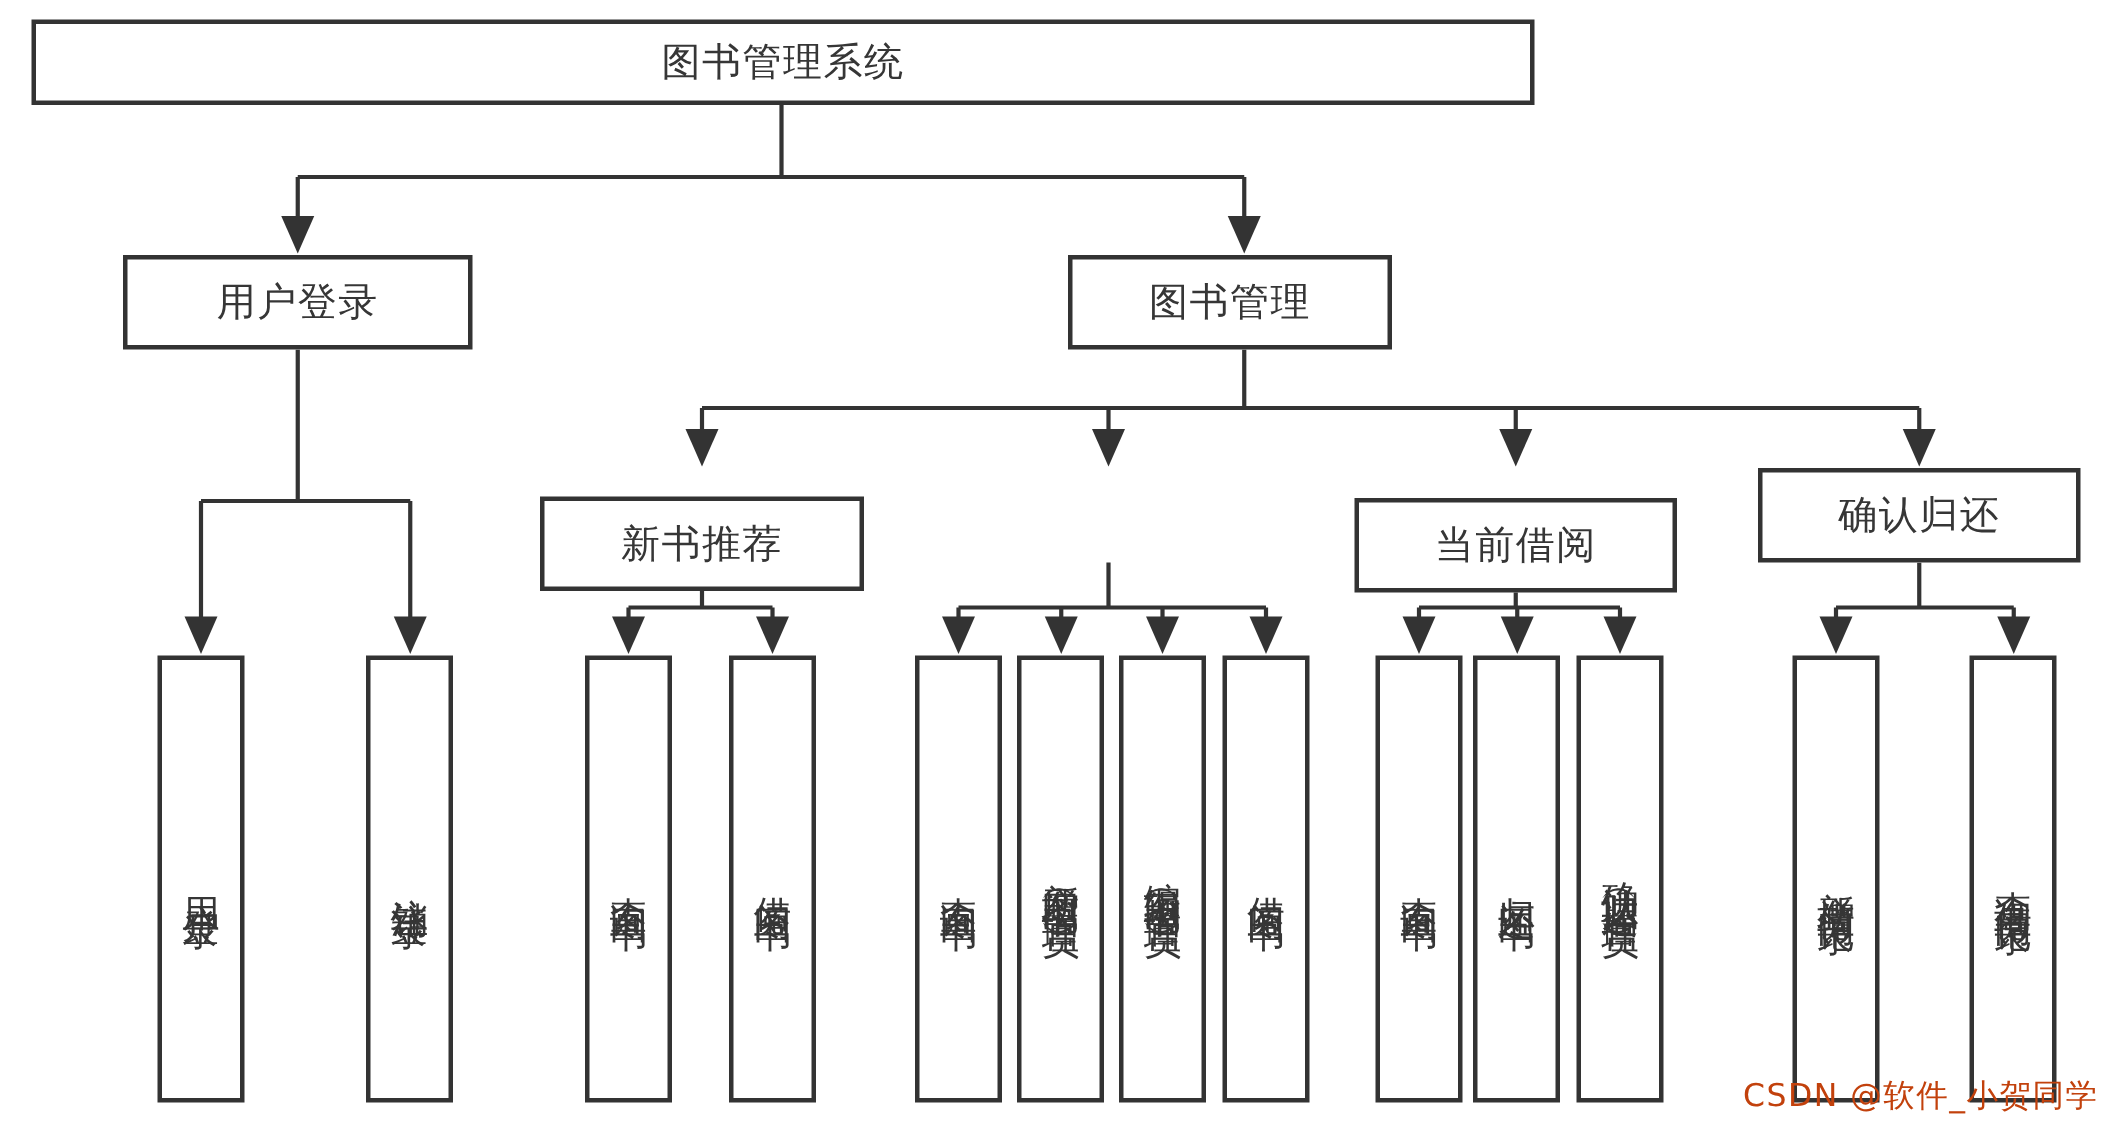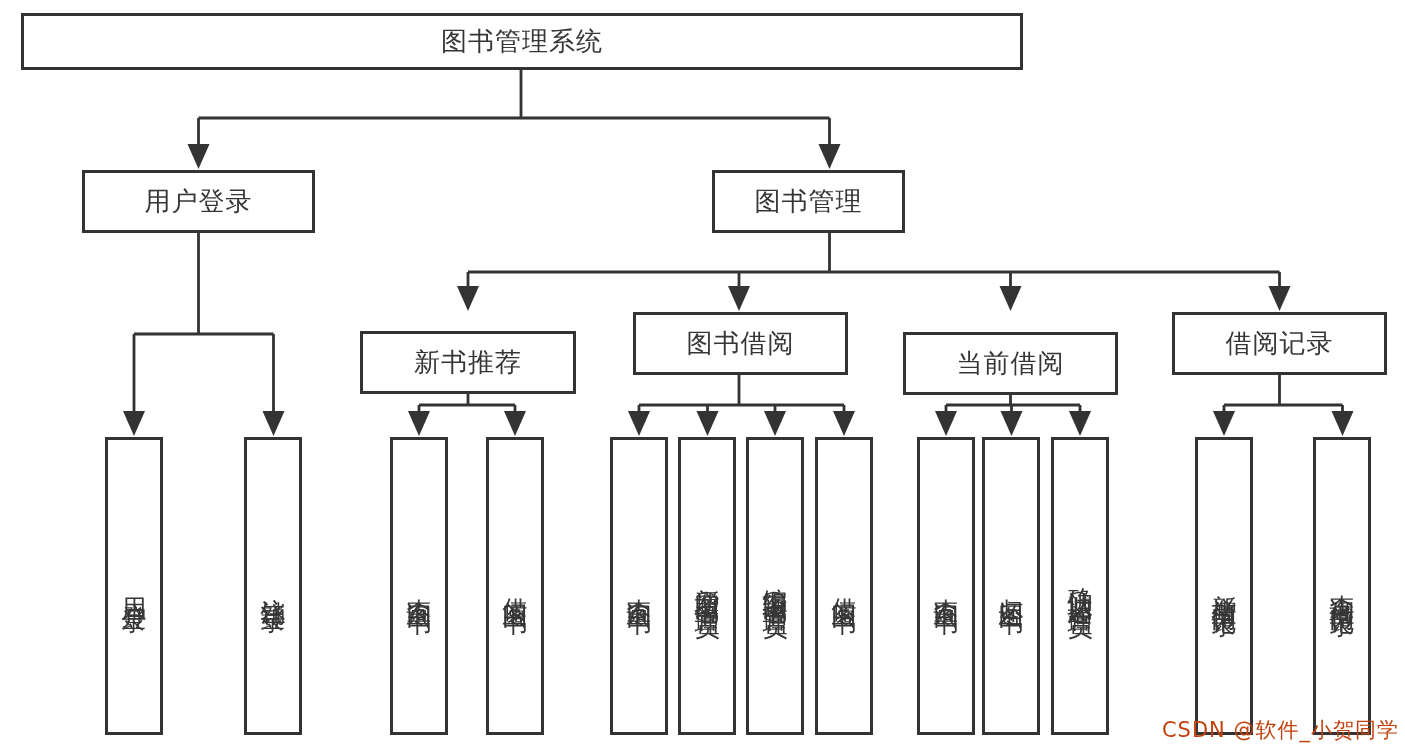--- a/index.html
+++ b/index.html
@@ -72,35 +72,32 @@
     </g>
   </svg>
 
   <div class="node" style="left:21px;top:13px;width:1002px;height:57px;">
     <span class="lbl">图书管理系统</span>
   </div>
 
   <div class="node" style="left:82px;top:170px;width:233px;height:63px;">
     <span class="lbl">用户登录</span>
   </div>
-  <div class="node" style="left:712px;top:170px;width:193px;height:63px;">
+  <div class="node" style="left:712px;top:170px;width:216px;height:63px;">
     <span class="lbl">图书管理</span>
   </div>
 
   <div class="node" style="left:360px;top:331px;width:216px;height:63px;">
     <span class="lbl">新书推荐</span>
   </div>
-  <div class="node" style="left:633px;top:312px;width:215px;height:63px;">
-    <span class="lbl">图书借阅</span>
-  </div>
   <div class="node" style="left:903px;top:312px;width:215px;height:63px;margin-top:20px;">
     <span class="lbl">当前借阅</span>
   </div>
   <div class="node" style="left:1172px;top:312px;width:215px;height:63px;">
-    <span class="lbl">借阅记录</span>
+    <span class="lbl">确认归还</span>
   </div>
 
   <div class="node leaf" style="left:105px;">
     <span class="lbl">用户登录</span>
   </div>
   <div class="node leaf" style="left:244px;">
     <span class="lbl">注销登录</span>
   </div>
 
   <div class="node leaf" style="left:390px;">

